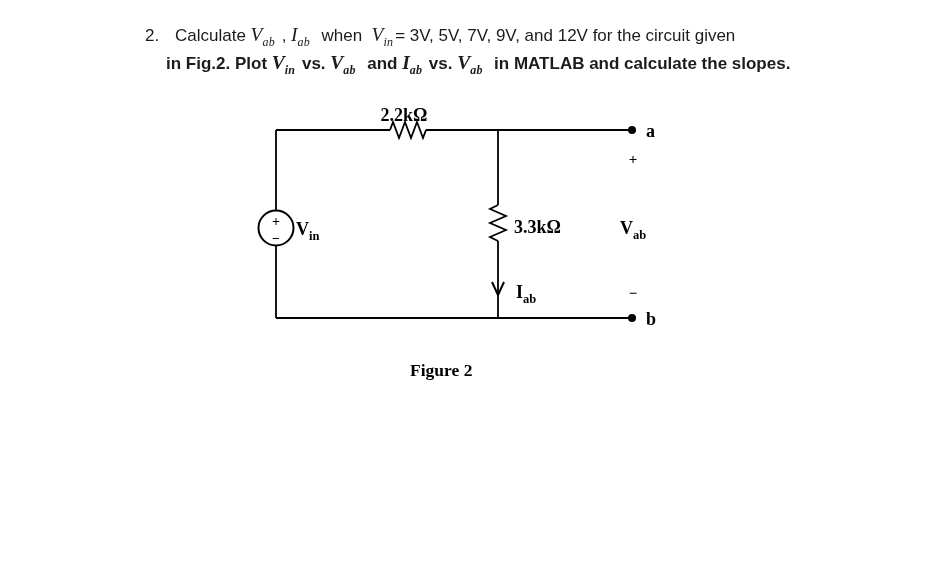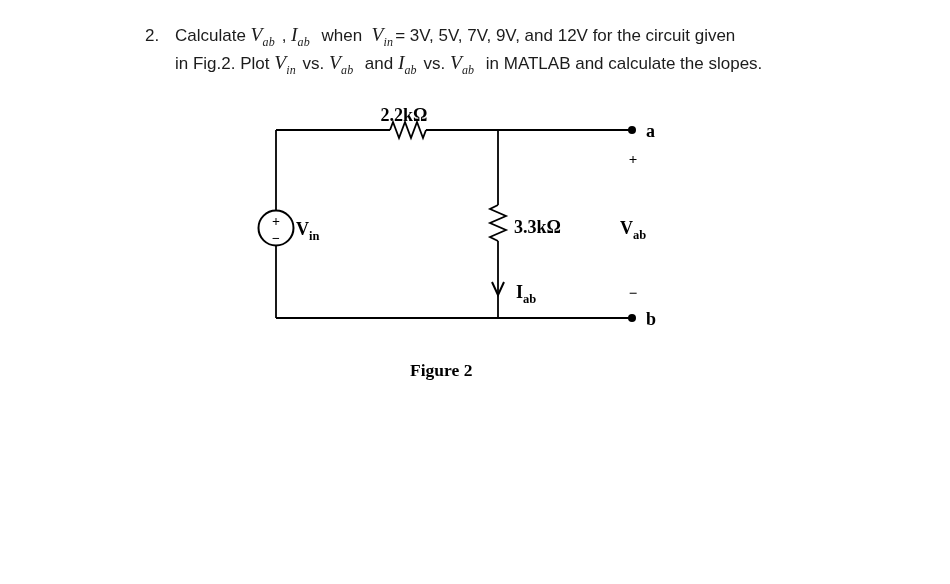--- a/index.html
+++ b/index.html
@@ -16,21 +16,21 @@
     left: 145px;
     top: 21px;
     color: #1c1c1c;
     font-size: 17px;
   }
   .pline {
     white-space: pre;
     height: 28px;
     line-height: 28px;
   }
-  .pline2 { margin-left: 30px; }
+  .pline2 { margin-left: 21px; font-weight: bold; }
   .num { display: inline-block; width: 30px; }
   .math {
     font-family: "Liberation Serif", serif;
     font-style: italic;
     white-space: nowrap;
   }
   .mv { font-size: 19.5px; }
   .msub {
     font-size: 12px;
     vertical-align: -5px;

